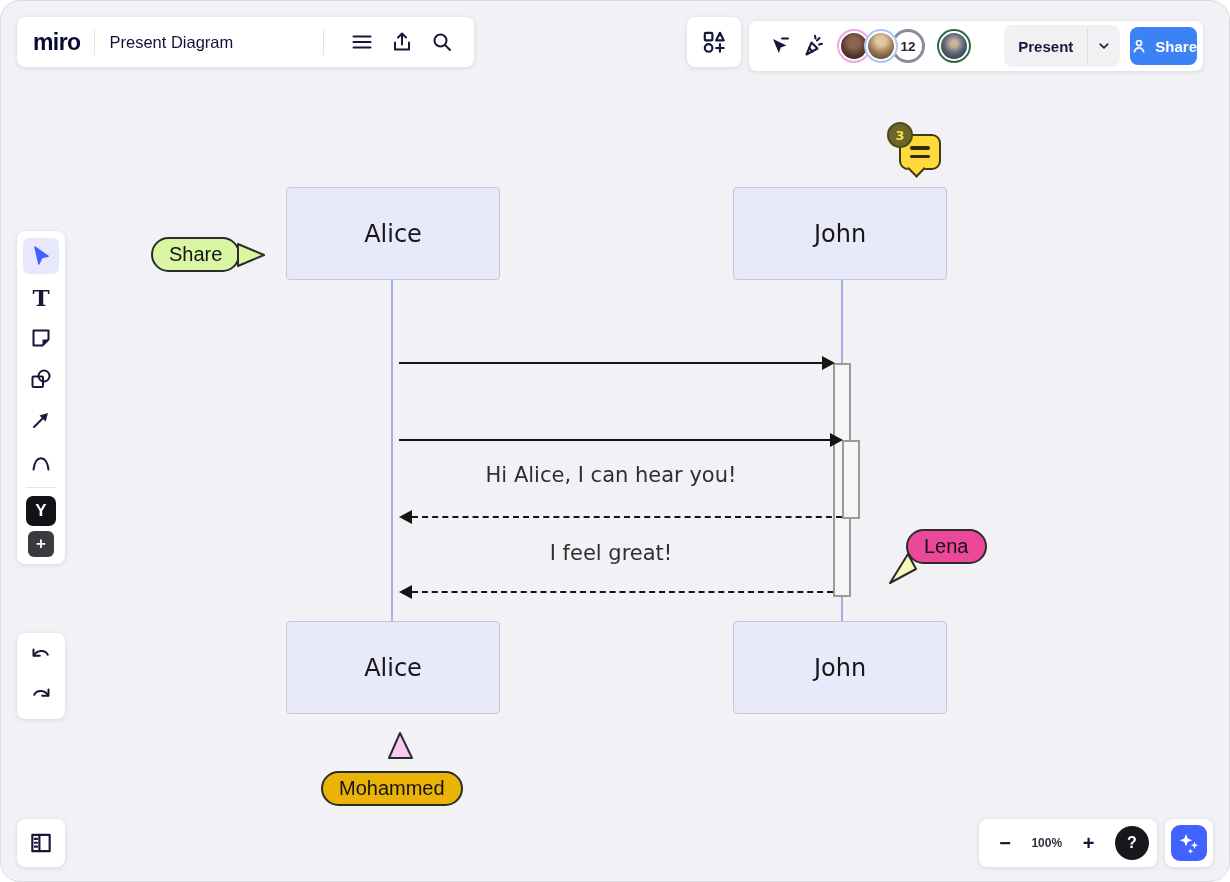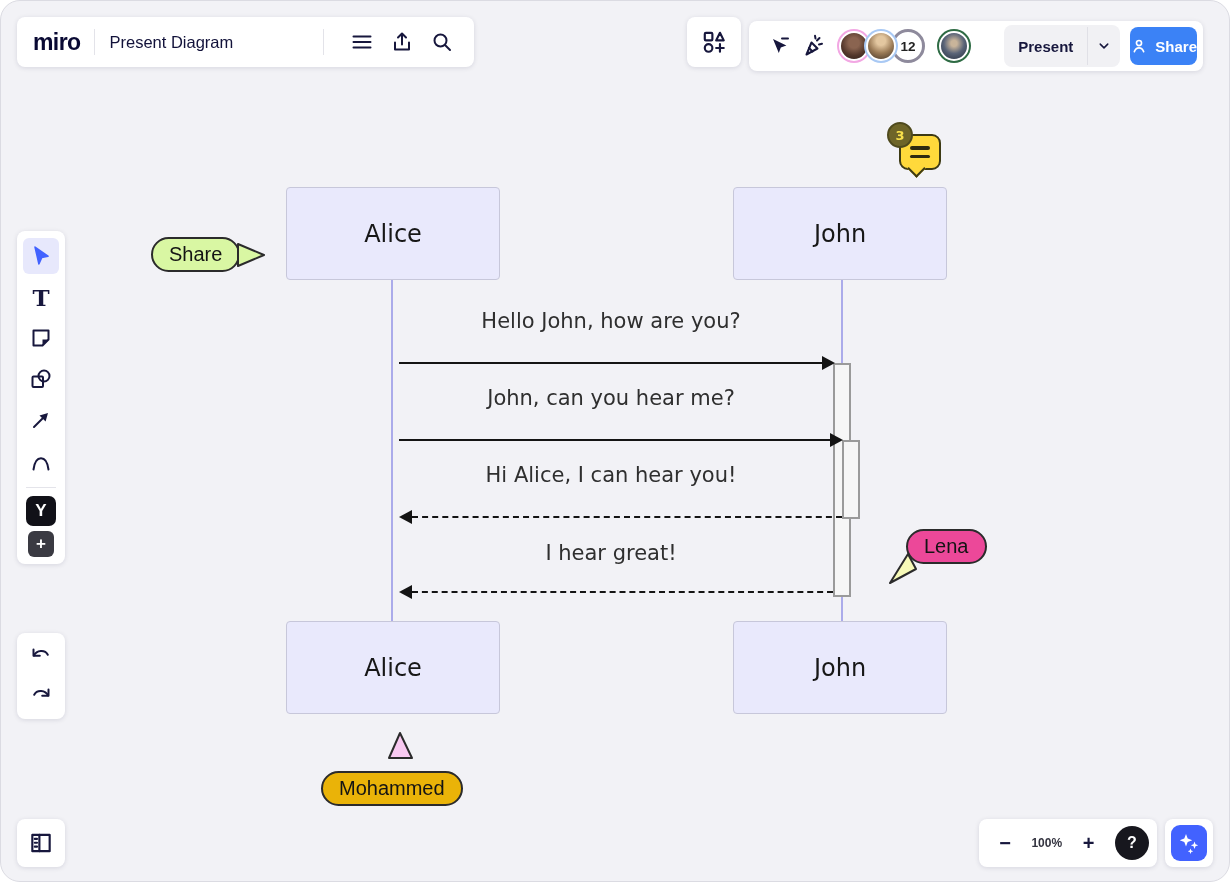--- a/index.html
+++ b/index.html
@@ -99,33 +99,31 @@
     <div class="lifeline" style="left:840px;top:277px;height:345px;"></div>
 
     <div class="activation" style="left:832px;top:362px;height:234px;"></div>
     <div class="activation" style="left:841px;top:439px;height:79px;"></div>
 
     <div class="actor-box" style="left:285px;top:186px;">Alice</div>
     <div class="actor-box" style="left:732px;top:186px;">John</div>
     <div class="actor-box" style="left:285px;top:620px;">Alice</div>
     <div class="actor-box" style="left:732px;top:620px;">John</div>
 
-    <div class="msg-label" style="top:308px;">Hello John, how are you?</div>
     <div class="msg-line" style="left:398px;top:361px;width:424px;"></div>
     <div class="head-right" style="left:821px;top:355px;"></div>
 
-    <div class="msg-label" style="top:385px;">John, can you hear me?</div>
     <div class="msg-line" style="left:398px;top:438px;width:432px;"></div>
     <div class="head-right" style="left:829px;top:432px;"></div>
 
     <div class="msg-label" style="top:462px;">Hi Alice, I can hear you!</div>
     <div class="msg-line dashed" style="left:411px;top:515px;width:430px;"></div>
     <div class="head-left" style="left:398px;top:509px;"></div>
 
-    <div class="msg-label" style="top:540px;">I hear great!</div>
+    <div class="msg-label" style="top:540px;">I feel great!</div>
     <div class="msg-line dashed" style="left:411px;top:590px;width:421px;"></div>
     <div class="head-left" style="left:398px;top:584px;"></div>
 
     <div id="comment-bubble">
       <div class="bar"></div>
       <div class="bar"></div>
       <div id="comment-tail"></div>
       <div id="comment-badge">3</div>
     </div>
 

